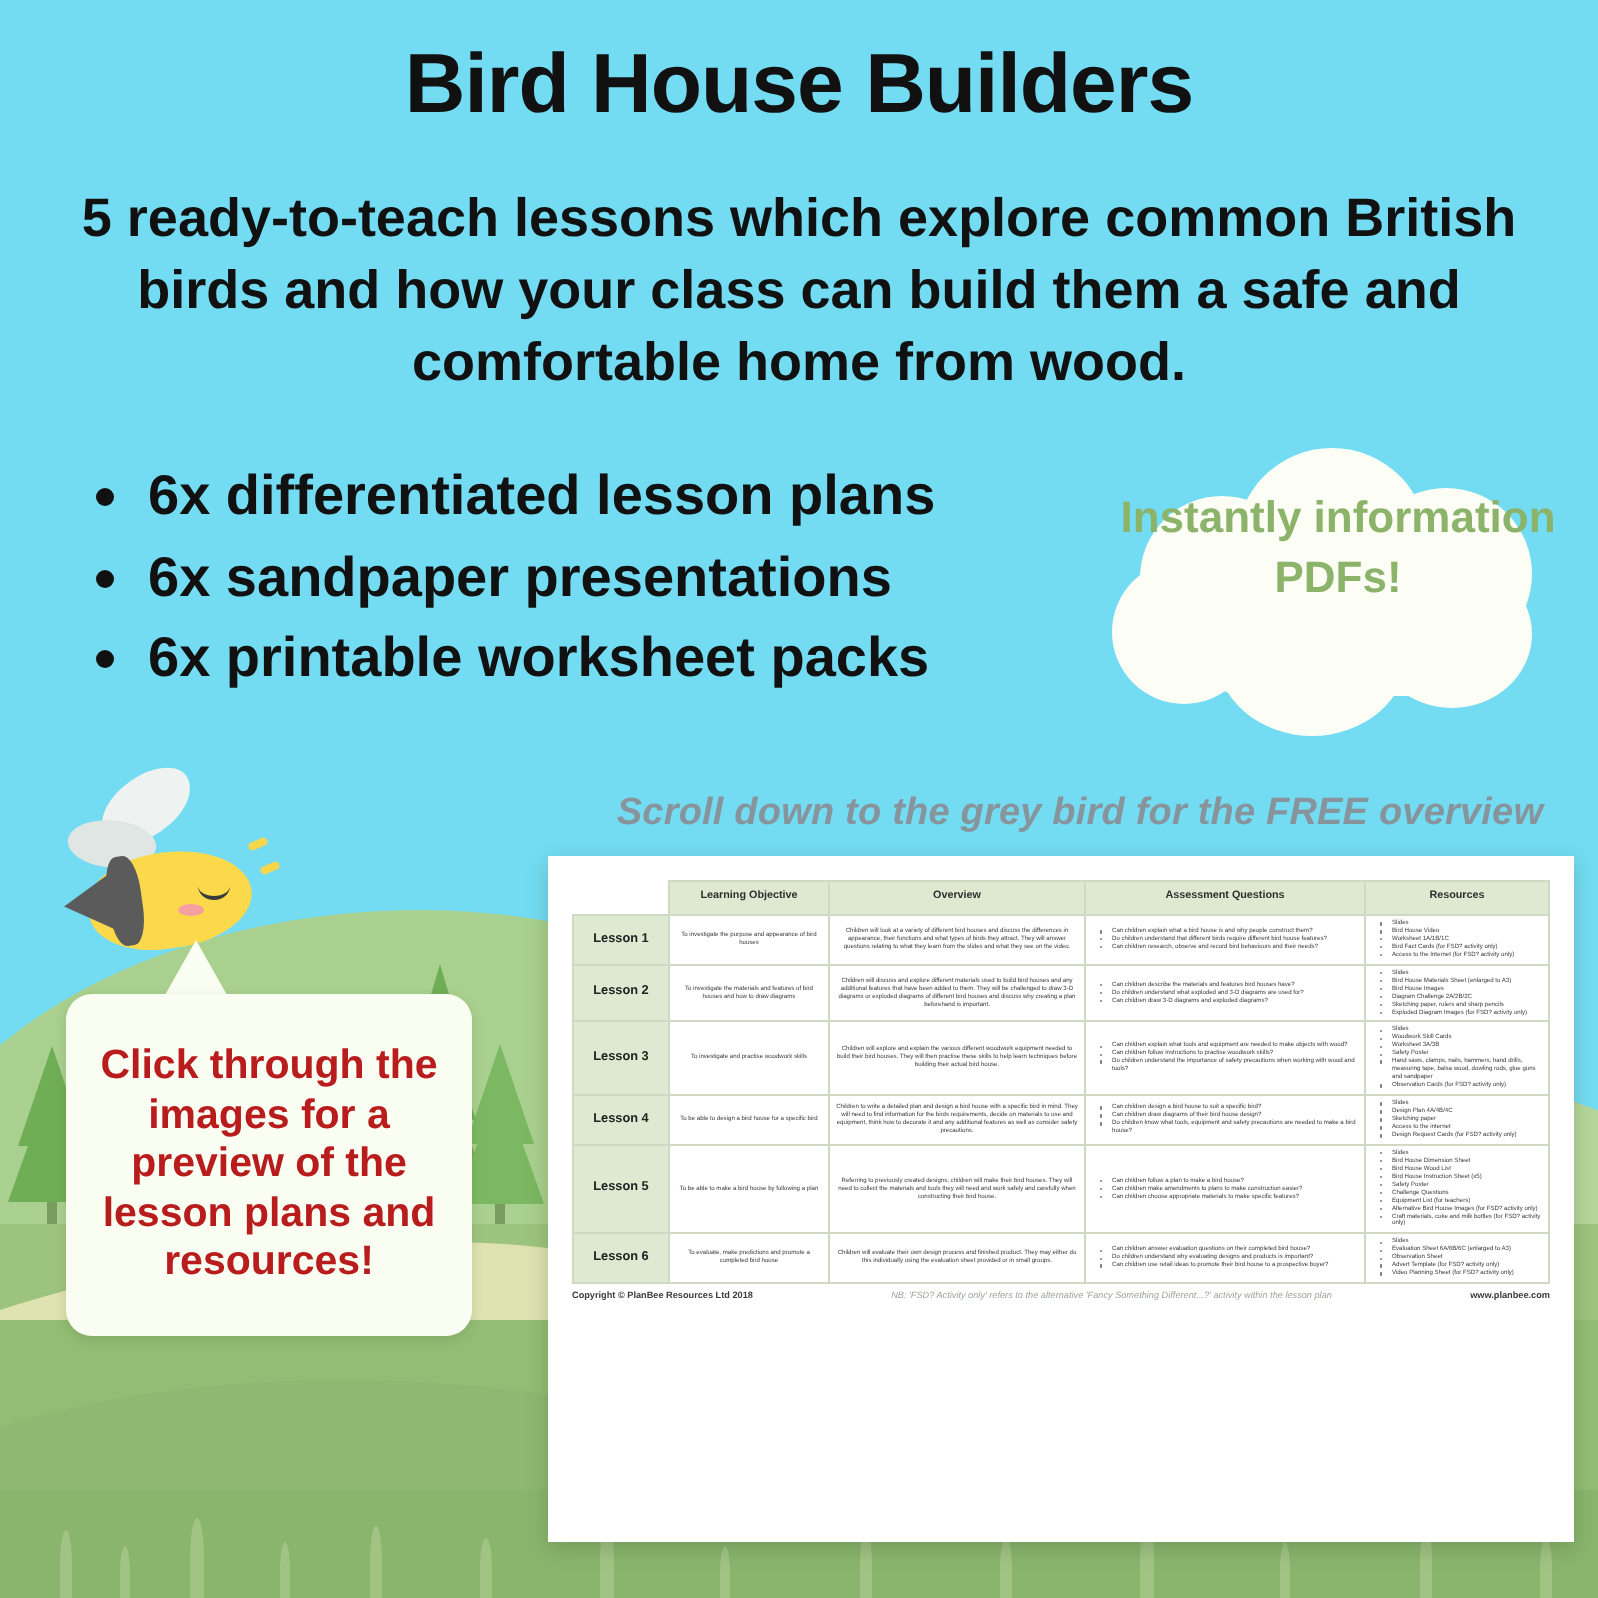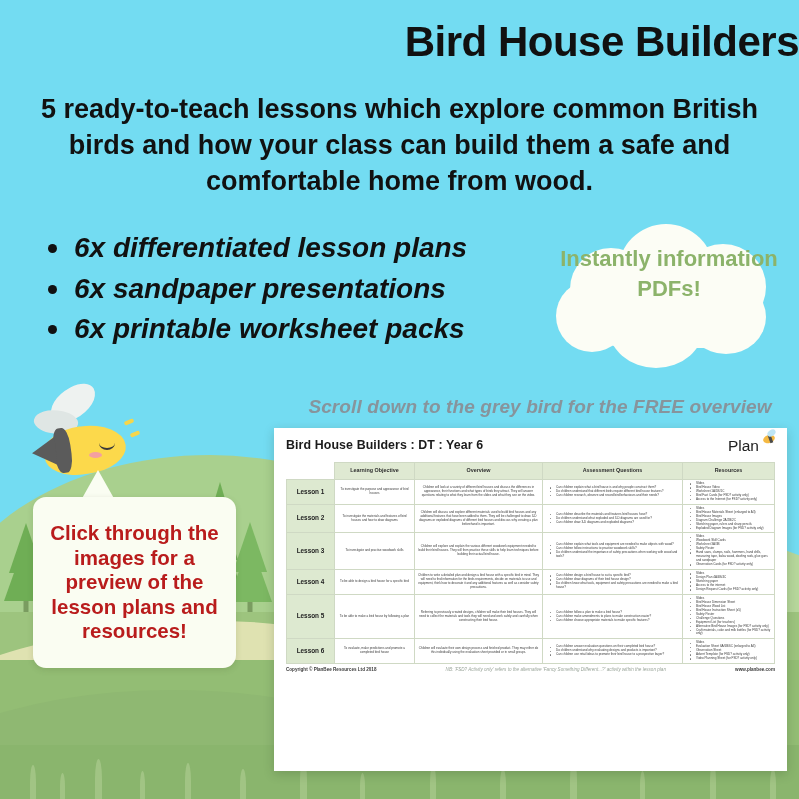--- a/index.html
+++ b/index.html
@@ -45,33 +45,33 @@
   }
   .grass-blade{position:absolute;bottom:0;background:#a6c88a;border-radius:50% 50% 0 0;opacity:.8;}
 
   
   .tree{position:absolute;}
   .tree .trunk{position:absolute;left:50%;transform:translateX(-50%);bottom:0;width:5px;background:#7a9c60;}
   .tree .cone{position:absolute;left:50%;transform:translateX(-50%);width:0;height:0;border-left:22px solid transparent;border-right:22px solid transparent;border-bottom:62px solid #6fae55;}
 
   
   .title{
-    position:absolute;left:0;top:18px;width:799px;text-align:right;
+    position:absolute;left:0;top:18px;width:799px;text-align:center;
     font-size:42px;font-weight:bold;color:#111;letter-spacing:-.5px;
   }
   .subtitle{
     position:absolute;left:40px;top:92px;width:719px;text-align:center;
     font-size:27px;font-weight:bold;color:#111;line-height:1.33;
   }
   .bullets{
     position:absolute;left:22px;top:228px;width:500px;
     margin:0;padding:0 0 0 26px;list-style:none;
   }
   .bullets li{
-    font-size:28px;font-weight:bold;color:#111;line-height:1.45;position:relative;padding-left:26px;font-style:italic;
+    font-size:28px;font-weight:bold;color:#111;line-height:1.45;position:relative;padding-left:26px;
   }
   .bullets li:before{
     content:"";position:absolute;left:0;top:16px;width:9px;height:9px;border-radius:50%;background:#111;
   }
 
   
   .cloud{
     position:absolute;left:556px;top:218px;width:226px;height:152px;
   }
   .cloud .puff{position:absolute;background:#fcfdf5;border-radius:50%;}
@@ -248,31 +248,20 @@
   </div>
 
   <div class="clickbox-tip"></div>
   <div class="clickbox">
     <div class="txt">Click through the images for a preview of the lesson plans and resources!</div>
   </div>
 
   <div class="scrollcap">Scroll down to the grey bird for the FREE overview</div>
 
   <div class="doc">
-    <div class="doc-head">
-      <div class="doc-title">Bird House Builders : DT : Year 6</div>
-      <div class="doc-logo">
-        <span class="plan">Plan</span>
-        <span class="logo-bee">
-          <span class="lb-body"></span>
-            <span class="lb-stripe"></span>
-            <span class="lb-wing"></span>
-        </span>
-      </div>
-    </div>
 
     <table class="plan">
       <colgroup>
         <col style="width:48px;">
           <col class="col-lo">
           <col class="col-ov">
           <col class="col-aq">
           <col>
       </colgroup>
       <thead>

